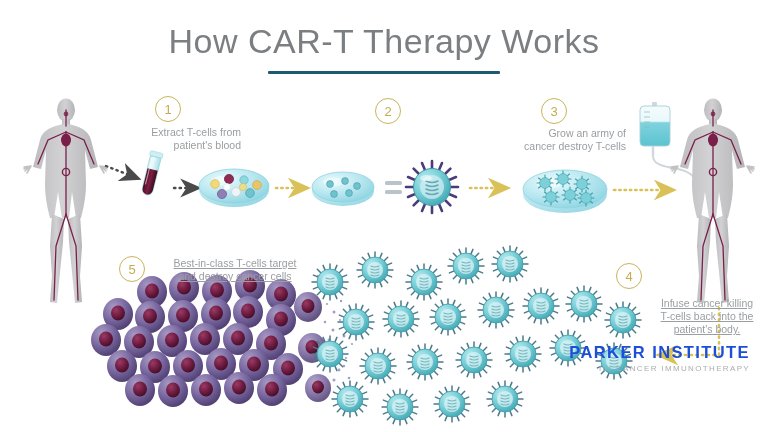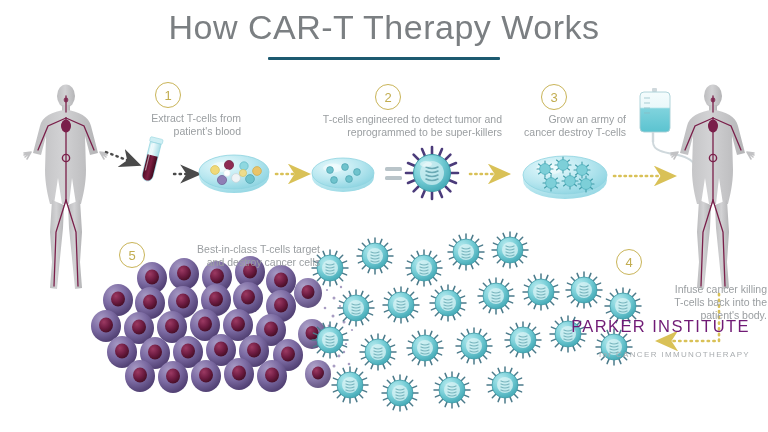--- a/index.html
+++ b/index.html
@@ -3,21 +3,21 @@
 <meta charset="utf-8">
 <style>
   html,body{margin:0;padding:0;}
   body{
     width:768px;height:432px;
     background:#ffffff;
     font-family:"Liberation Sans", sans-serif;
     overflow:hidden;
     position:relative;
   }
-  #stage{position:absolute;left:0;top:0;width:768px;height:381px;}
+  #stage{position:absolute;left:0;top:14px;width:768px;height:381px;}
 
   
   .title{
     position:absolute;left:0;top:8px;width:768px;
     text-align:center;
     font-size:34px;
     font-weight:400;
     color:#7b7f82;
     letter-spacing:0.5px;
   }
@@ -37,29 +37,29 @@
     background:transparent;
     box-sizing:border-box;
   }
   .steptext{
     position:absolute;
     color:#9a9ea1;
     font-size:10.5px;
     line-height:13px;
     text-align:right;
   }
-  .steptext.left{text-align:right;}
+  .steptext.left{text-align:center;text-decoration:underline;}
 
   
   .logo{position:absolute;right:18px;bottom:22px;text-align:right;}
   .logo-main{
-    font-size:16.5px;color:#701a75;letter-spacing:1.4px;font-weight:400;
+    font-size:16.5px;color:#1d4ed8;letter-spacing:1.4px;font-weight:700;
   }
   .logo-sub{
-    font-size:8px;color:#a9adb0;letter-spacing:1.35px;margin-top:14px;
+    font-size:8px;color:#a9adb0;letter-spacing:1.35px;margin-top:2px;
   }
   svg{display:block;}
   .svg-layer{position:absolute;left:0;top:0;}
 </style>
 </head>
 <body>
 
 <div id="stage">
 
   <div class="title">How CAR-T Therapy Works</div>
@@ -1109,24 +1109,20 @@
     </g>
   </svg>
 
   <div class="badge" style="left:155px;top:82px;">1</div>
   <div class="steptext" style="left:96px;top:112px;width:145px;">
     <div>Extract T-cells from</div>
     <div>patient's blood</div>
   </div>
 
   <div class="badge" style="left:375px;top:84px;">2</div>
-  <div class="steptext" style="left:280px;top:113px;width:222px;">
-    <div>T-cells engineered to detect tumor and</div>
-    <div>reprogrammed to be super-killers</div>
-  </div>
 
   <div class="badge" style="left:541px;top:84px;">3</div>
   <div class="steptext" style="left:498px;top:113px;width:128px;">
     <div>Grow an army of</div>
     <div able="false">cancer destroy T-cells</div>
   </div>
 
   <div class="badge" style="left:616px;top:249px;">4</div>
   <div class="steptext left" style="left:647px;top:237px;width:120px;margin-top:46px;">
     <div>Infuse cancer killing</div>

